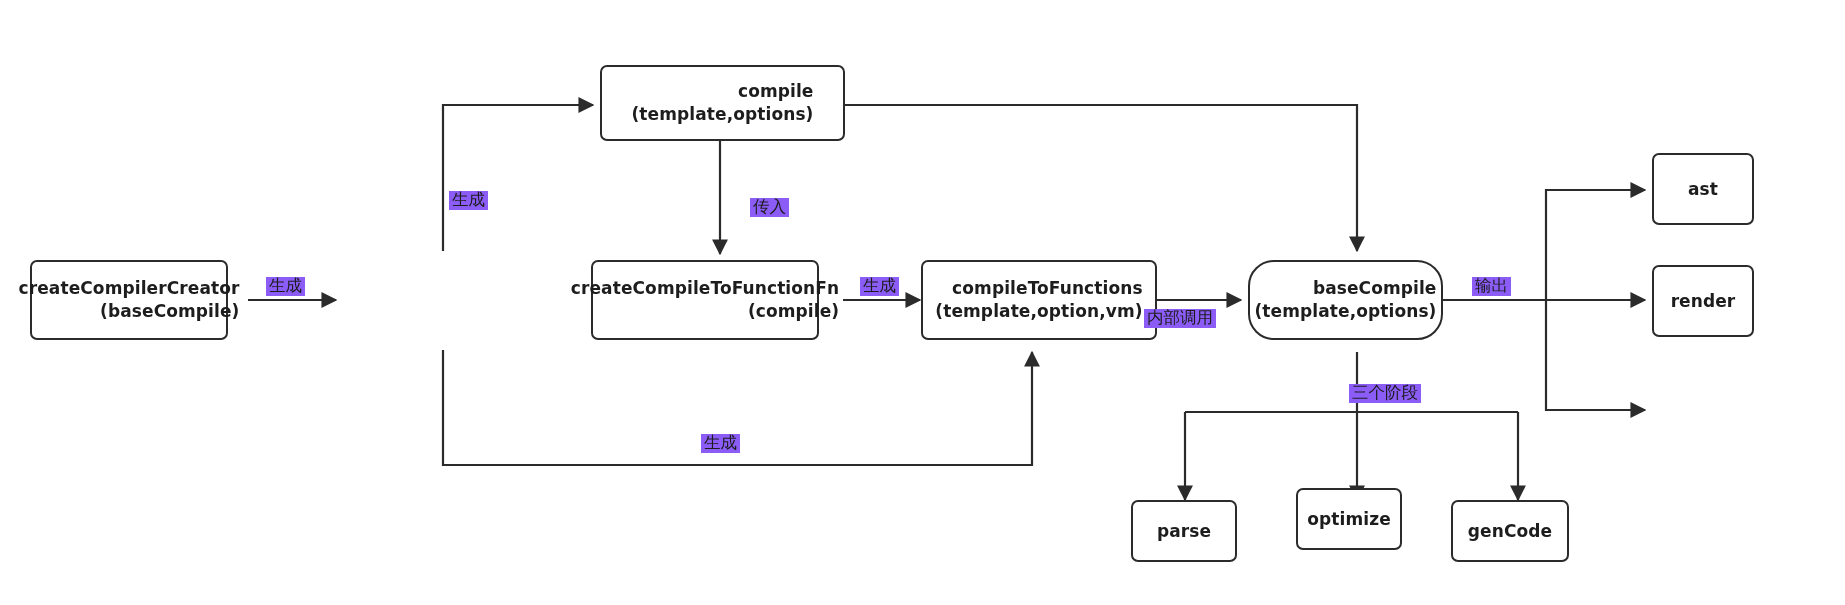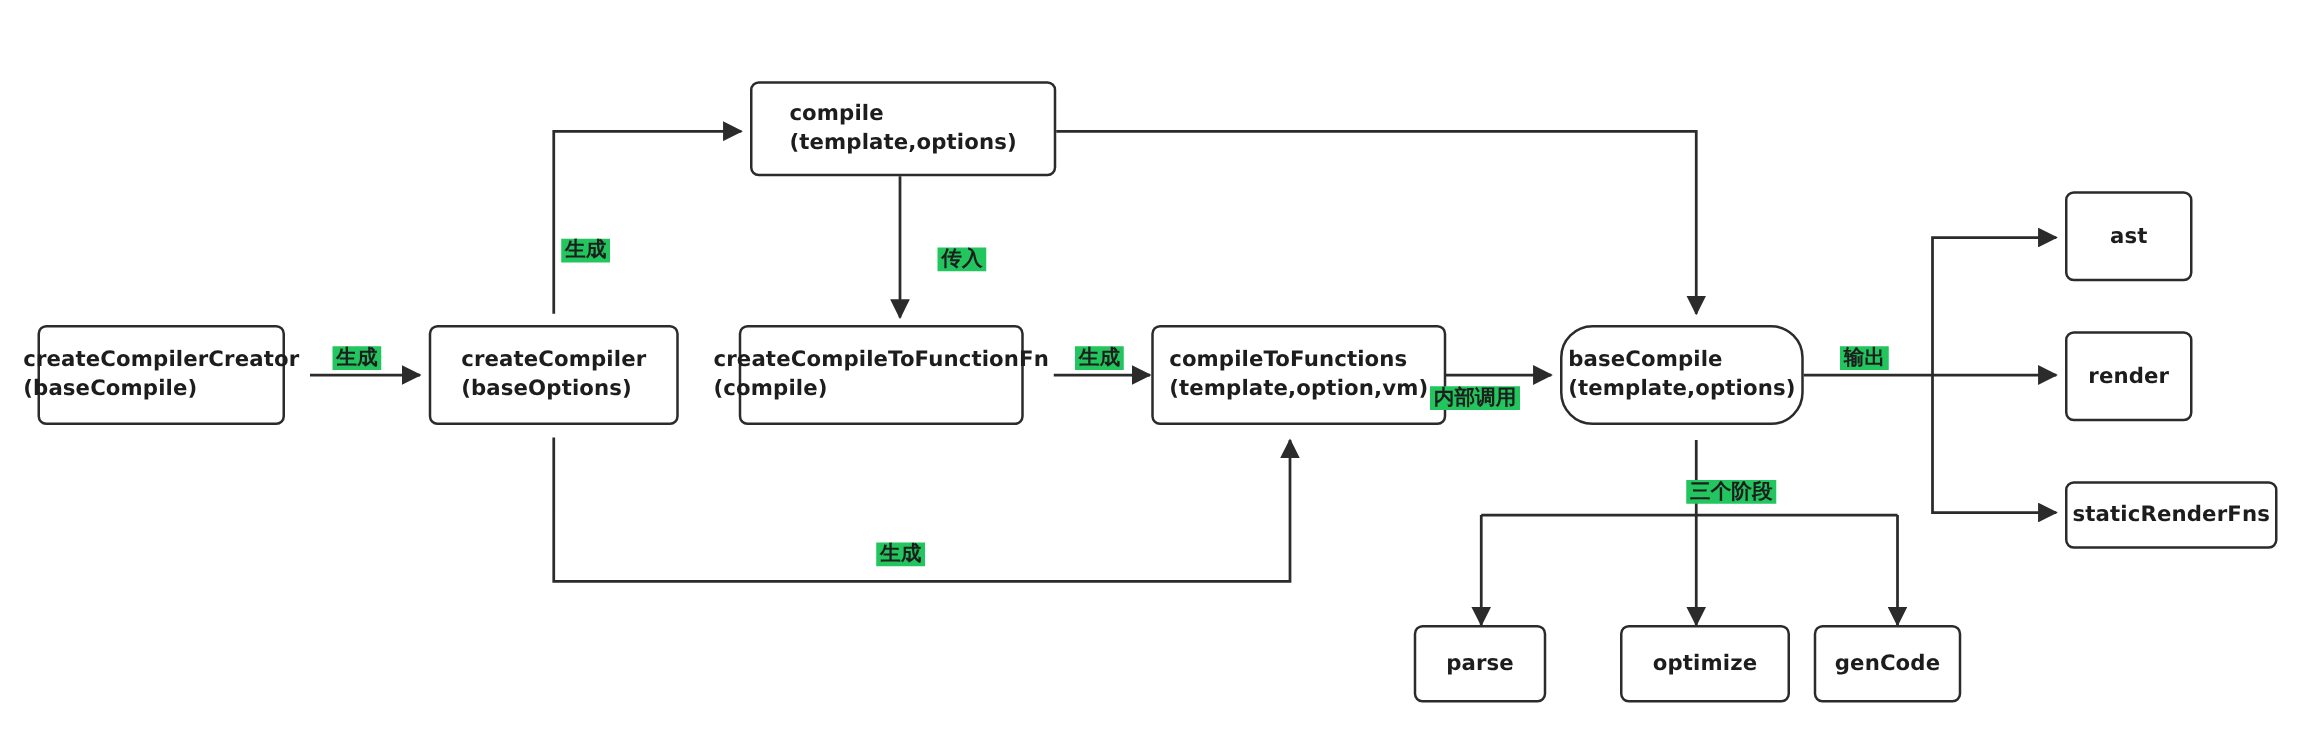--- a/index.html
+++ b/index.html
@@ -26,37 +26,37 @@
   }
   .node {
     position: absolute;
     box-sizing: border-box;
     border: 2.2px solid #2b2b2b;
     border-radius: 7px;
     background: #ffffff;
     display: flex;
     align-items: center;
     justify-content: center;
-    text-align: left;
+    text-align: right;
     color: #1d1d1d;
     font-weight: 700;
     font-size: 17px;
     line-height: 1.35;
     letter-spacing: 0.1px;
     white-space: pre-line;
     padding: 2px 4px;
   }
   .edge-label {
     position: absolute;
     color: #1d1d1d;
-    font-weight: 700;
+    font-weight: 400;
     font-size: 16.5px;
     line-height: 1;
     white-space: nowrap;
-    background: #22c55e;
+    background: #8b5cf6;
     padding: 1px 3px;
   }
 </style>
 </head>
 <body>
 
 <div id="diagram-root">
 
   <svg class="edges" viewBox="0 0 1845 605" xmlns="http://www.w3.org/2000/svg">
     <defs>
@@ -88,44 +88,41 @@
       <path d="M 1185 412 L 1518 412"></path>
       <path d="M 1185 412 L 1185 500" marker-end="url(#arrow)"></path>
       <path d="M 1357 412 L 1357 500" marker-end="url(#arrow)"></path>
       <path d="M 1518 412 L 1518 500" marker-end="url(#arrow)"></path>
     </g>
   </svg>
 
   <div class="node" style="left:30px; top:260px; width:198px; height:80px;">createCompilerCreator
 (baseCompile)</div>
 
-  <div class="node" style="left:343px; top:260px; width:200px; height:80px;">createCompiler
-(baseOptions)</div>
 
   <div class="node" style="left:600px; top:65px; width:245px; height:76px;">compile
 (template,options)</div>
 
   <div class="node" style="left:591px; top:260px; width:228px; height:80px;">createCompileToFunctionFn
 (compile)</div>
 
   <div class="node" style="left:921px; top:260px; width:236px; height:80px;">compileToFunctions
 (template,option,vm)</div>
 
   <div class="node" style="left:1248px; top:260px; width:195px; height:80px;border-radius:26px;">baseCompile
 (template,options)</div>
 
   <div class="node" style="left:1652px; top:153px; width:102px; height:72px;">ast</div>
 
   <div class="node" style="left:1652px; top:265px; width:102px; height:72px;">render</div>
 
-  <div class="node" style="left:1652px; top:385px; width:170px; height:54px;">staticRenderFns</div>
 
   <div class="node" style="left:1131px; top:500px; width:106px; height:62px;">parse</div>
 
-  <div class="node" style="left:1296px; top:500px; width:136px; height:62px;">optimize</div>
+  <div class="node" style="left:1296px; top:488px; width:106px; height:62px;">optimize</div>
 
   <div class="node" style="left:1451px; top:500px; width:118px; height:62px;">genCode</div>
 
   <div class="edge-label" style="left:266px; top:277px;">生成</div>
 
   <div class="edge-label" style="left:449px; top:191px;">生成</div>
 
   <div class="edge-label" style="left:726px; top:198px;margin-left:24px;">传入</div>
 
   <div class="edge-label" style="left:860px; top:277px;">生成</div>

